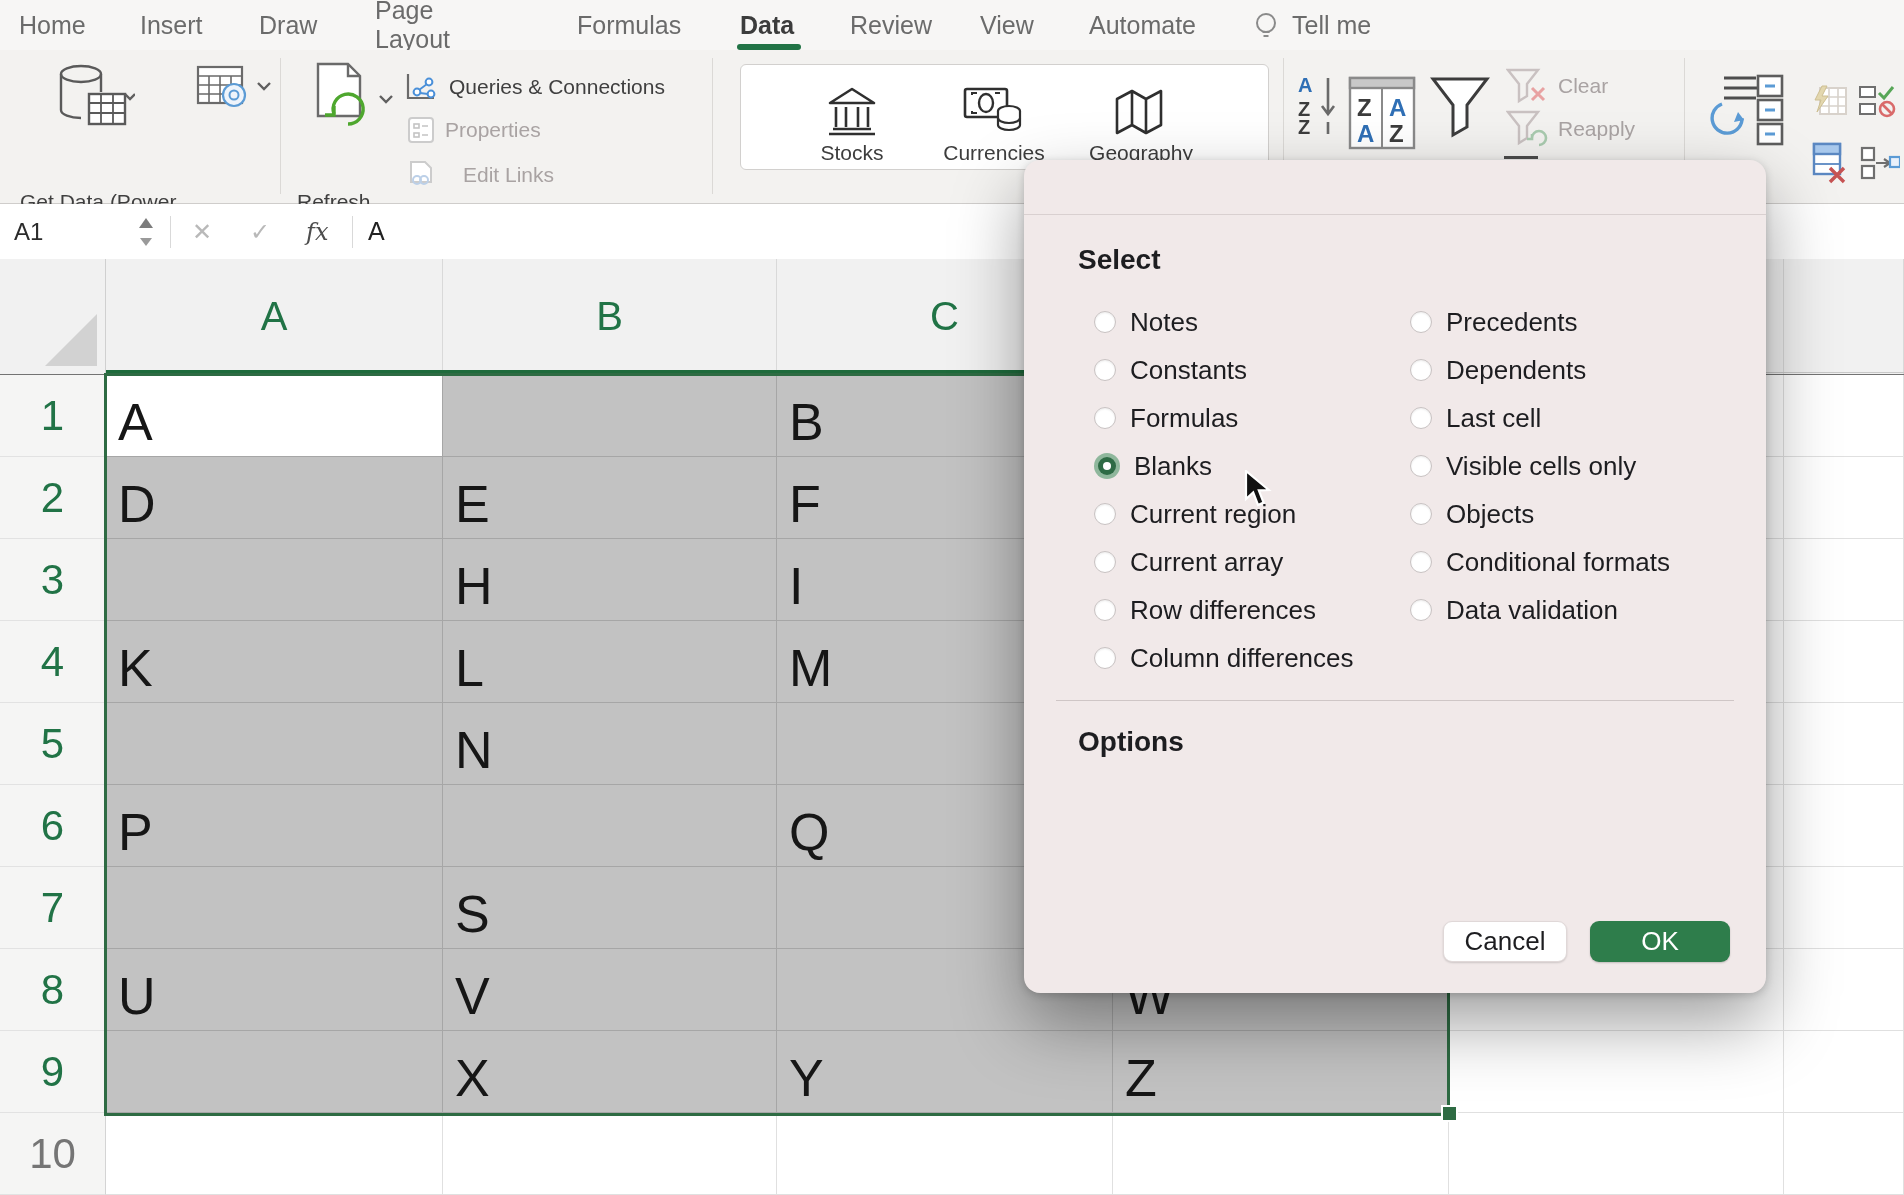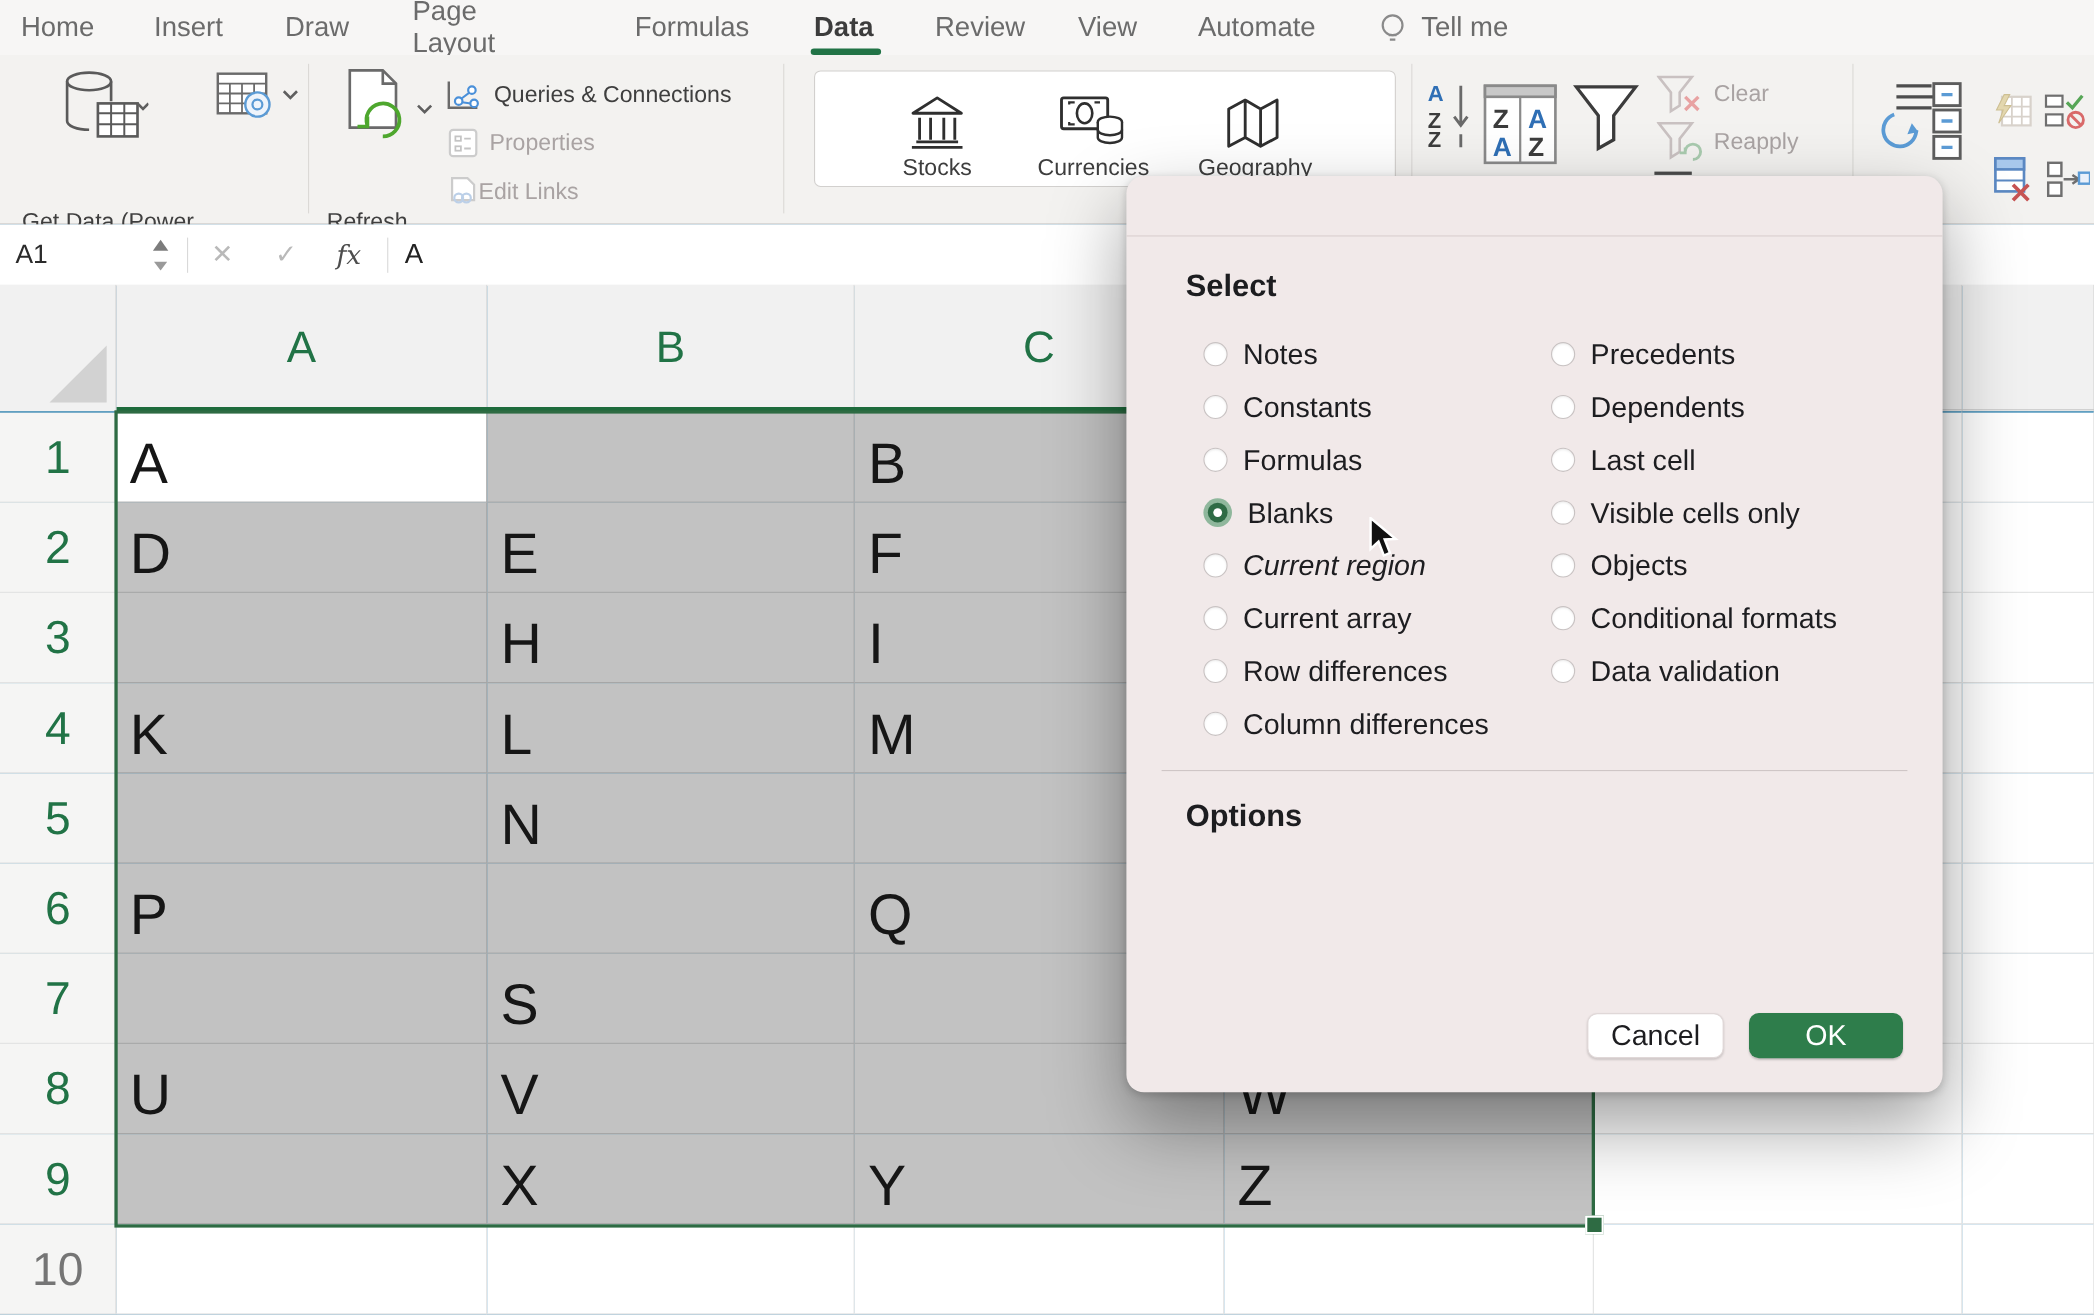--- a/index.html
+++ b/index.html
@@ -1,18 +1,18 @@
 <!DOCTYPE html>
 <html><head>
 <meta charset="utf-8">
 <style>
   html,body{margin:0;padding:0;}
   body{width:1904px;height:1195px;overflow:hidden;background:#fff;
        font-family:"Liberation Sans",sans-serif;-webkit-font-smoothing:antialiased;}
-  #app{position:relative;width:1904px;height:1195px;background:#0369a1;}
+  #app{position:relative;width:1904px;height:1195px;background:#737373;}
   .abs{position:absolute;}
 
   
   #menubar{left:0;top:0;width:1904px;height:50px;background:#f7f6f5;}
   .menu-item{top:0;height:50px;display:flex;align-items:center;font-size:25px;color:#6b6b6b;cursor:default;}
   .menu-item.active{color:#3c3c3c;font-weight:700;}
   #data-underline{background:#217346;height:6px;border-radius:3px;top:44px;}
 
   
   #ribbon{left:0;top:50px;width:1904px;height:153px;background:#f3f2f0;border-bottom:1px solid #cfcdcb;}
@@ -173,21 +173,21 @@
       <span class="rib-label disabled" style="margin-left:10px;">Properties</span>
     </div>
     <div class="abs" style="left:407px;top:110px;display:flex;align-items:center;">
       <span>
         <svg width="28" height="30" viewBox="0 0 28 30">
           <path d="M4,2 h14 l6,6 v14 h-20 z" fill="#fff" stroke="#cccccc" stroke-width="2"></path>
           <circle cx="10" cy="20" r="4" fill="none" stroke="#bcd0e8" stroke-width="2"></circle>
           <circle cx="17" cy="20" r="4" fill="none" stroke="#bcd0e8" stroke-width="2"></circle>
         </svg>
       </span>
-      <span class="rib-label disabled" style="margin-left:0;">Edit Links</span>
+      <span class="rib-label disabled" style="margin-left:28px;">Edit Links</span>
     </div>
 
     <div class="abs rib-divider" style="left:712px;"></div>
 
     <div class="abs" id="gallery">
       <div class="abs gal-item" style="left:56px;width:110px;">
         <span>
           <svg width="58" height="52" viewBox="0 0 58 52">
             <path d="M7,18 L29,4 L51,18 Z" fill="none" stroke="#2f2f2f" stroke-width="2.6" stroke-linejoin="round"></path>
             <path d="M13,22 v20 M23,22 v20 M35,22 v20 M45,22 v20" stroke="#2f2f2f" stroke-width="2.6"></path>
@@ -460,21 +460,21 @@
           <span class="radio-label">Formulas</span>
         </div>
         <div class="radio-row" style="left: 70px; top: 289px;">
           <div class="radio checked">
             <div class="mid">
               <div class="dot"></div>
             </div>
           </div>
           <span class="radio-label">Blanks</span>
         </div>
-        <div class="radio-row" style="left: 70px; top: 337px; font-style: italic;">
+        <div class="radio-row" style="left: 70px; top: 337px;">
           <div class="radio"></div>
           <span class="radio-label">Current region</span>
         </div>
         <div class="radio-row" style="left: 70px; top: 385px;">
           <div class="radio"></div>
           <span class="radio-label">Current array</span>
         </div>
         <div class="radio-row" style="left: 70px; top: 433px;">
           <div class="radio"></div>
           <span class="radio-label">Row differences</span>

